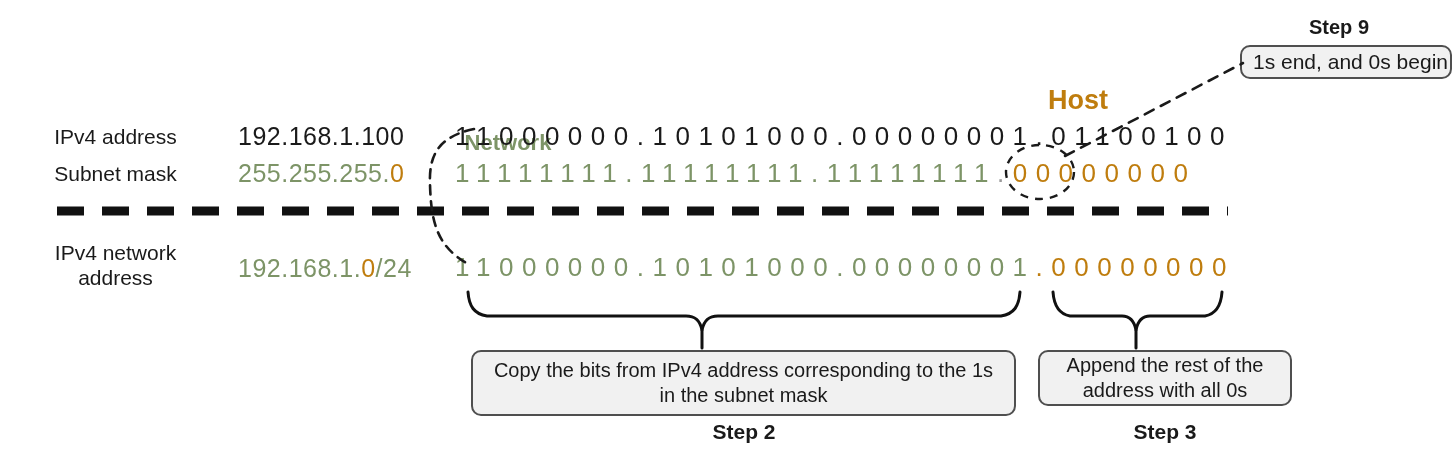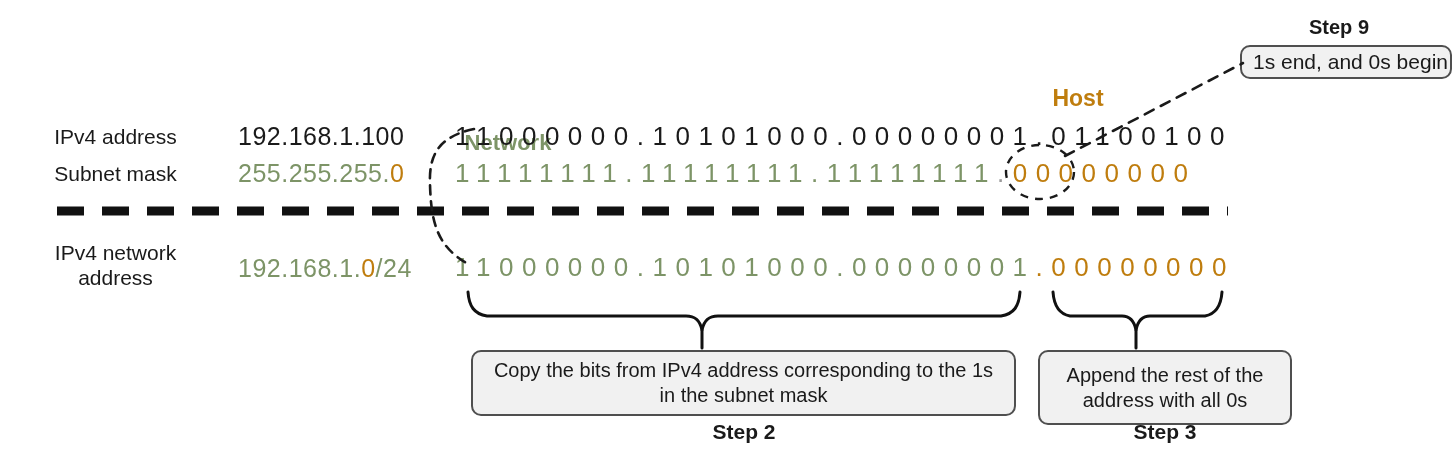--- a/index.html
+++ b/index.html
@@ -33,31 +33,31 @@
     background:var(--box-bg);
     border:2.5px solid var(--box-border);
     border-radius:10px;
     box-sizing:border-box;
     display:flex;flex-direction:column;justify-content:center;
     text-align:center;
   }
   .callout .line{width:100%;}
   #step1-box{left:1240px;top:45px;width:212px;height:34px;font-size:21px;padding-left:9px;}
   #step2-box{left:471px;top:350px;width:545px;height:66px;font-size:20px;line-height:25px;}
-  #step3-box{left:1038px;top:350px;width:254px;height:75px;font-size:20px;line-height:25px;}
+  #step3-box{left:1038px;top:350px;width:254px;height:56px;font-size:20px;line-height:25px;}
 
   svg.overlay{position:absolute;left:0;top:0;pointer-events:none;}
 </style>
 </head>
 <body>
 
 <div class="canvas">
 
   <div class="abs section-header green hcenter" style="left:508px;top:102px;margin-top:28px;">Network</div>
-  <div class="abs section-header orange hcenter" style="left:1078px;top:85px;font-size:23px;">Host</div>
+  <div class="abs section-header orange hcenter" style="left:1078px;top:85px;font-size:27px;">Host</div>
 
   <div class="abs col-label vcenter" style="top:136px;">IPv4 address</div>
   <div class="abs col-value vcenter black" style="top:136px;">192.168.1.100</div>
   <div class="abs binary vcenter black" style="top:136px;">11000000.10101000.00000001.01100100</div>
 
   <div class="abs col-label vcenter" style="top:173px;">Subnet mask</div>
   <div class="abs col-value vcenter" style="top:173px;">
     <span class="green">255.255.255.</span><span class="orange">0</span>
   </div>
   <div class="abs binary vcenter" style="top:173px;">

